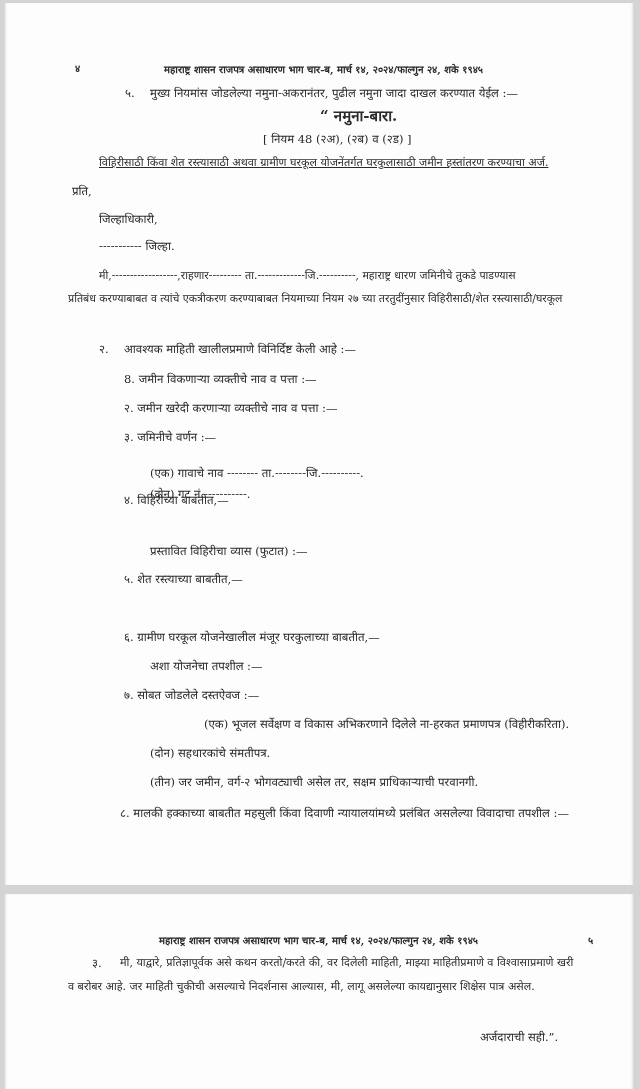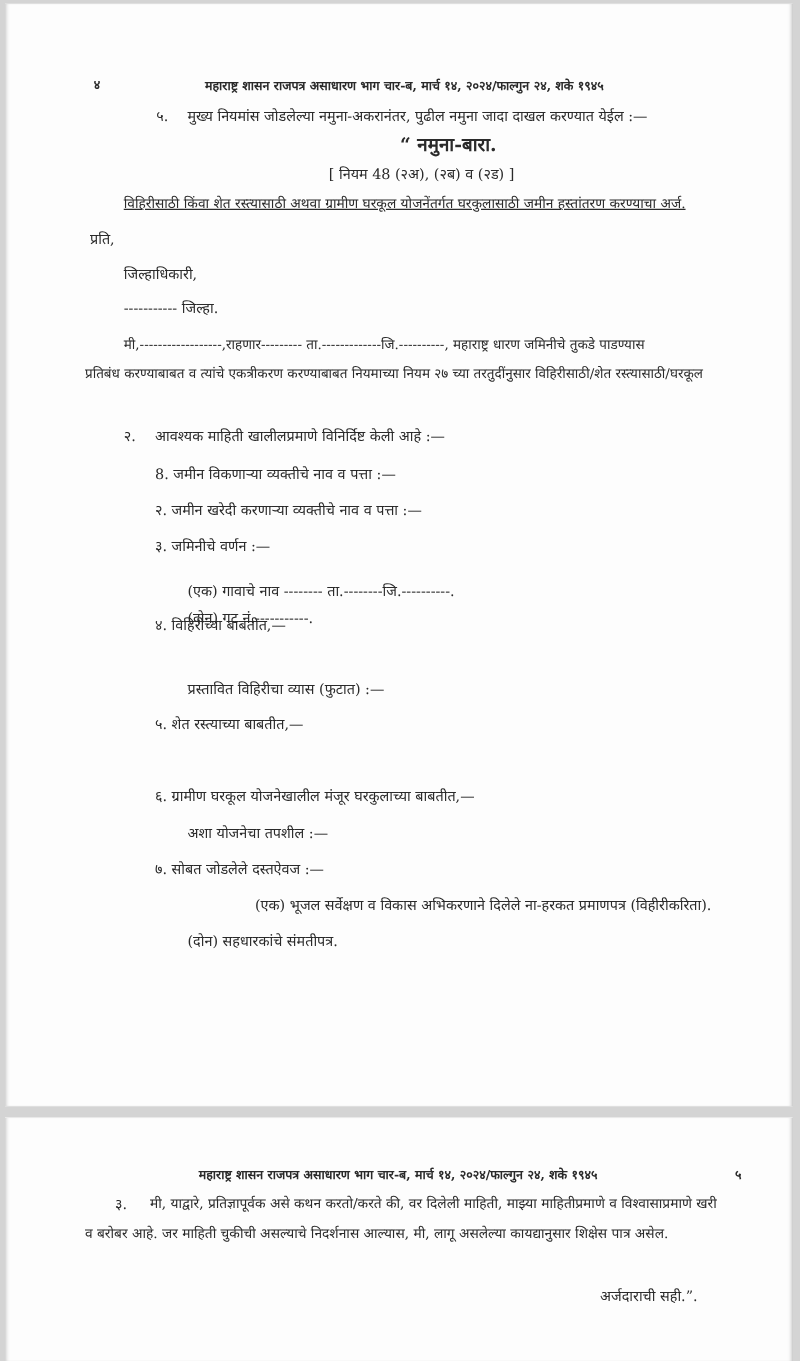--- a/index.html
+++ b/index.html
@@ -55,21 +55,23 @@
   <span class="t" style="left:146px;top:541px;">प्रस्तावित विहिरीचा व्यास (फुटात) :—</span>
 
   <span class="t" style="left:120px;top:569px;">५. शेत रस्त्याच्या बाबतीत,—</span>
 
   <span class="t" style="left:120px;top:627px;">६. ग्रामीण घरकूल योजनेखालील मंजूर घरकुलाच्या बाबतीत,—</span>
   <span class="t" style="left:146px;top:656px;">अशा योजनेचा तपशील :—</span>
 
   <span class="t" style="left:120px;top:685px;">७. सोबत जोडलेले दस्तऐवज :—</span>
   <span class="t" style="left:162px;top:714px;margin-left:38px;">(एक) भूजल सर्वेक्षण व विकास अभिकरणाने दिलेले ना-हरकत प्रमाणपत्र (विहीरीकरिता).</span>
   <span class="t" style="left:146px;top:743px;">(दोन) सहधारकांचे संमतीपत्र.</span>
+  <span class="t" style="left:146px;top:772px;">(तीन) जर जमीन, वर्ग-२ भोगवट्याची असेल तर, सक्षम प्राधिकाऱ्याची परवानगी.</span>
 
+  <span class="t" style="left:116px;top:803px;">८. मालकी हक्काच्या बाबतीत महसुली किंवा दिवाणी न्यायालयांमध्ये प्रलंबित असलेल्या विवादाचा तपशील :—</span>
 </div>
 
 <div class="page" id="page2">
   <span class="t hdr" style="left:155px;top:40px;">महाराष्ट्र शासन राजपत्र असाधारण भाग चार-ब, मार्च १४, २०२४/फाल्गुन २४, शके १९४५</span>
   <span class="t hdr" style="left:584px;top:40px;">५</span>
   <span class="t" style="left:88px;top:62px;">३.</span>
   <span class="t" style="left:64px;top:86px;font-size:11px;">व बरोबर आहे. जर माहिती चुकीची असल्याचे निदर्शनास आल्यास, मी, लागू असलेल्या कायद्यानुसार शिक्षेस पात्र असेल.</span>
   <span class="t" style="left:116px;top:62px;font-size:11px;">मी, याद्वारे, प्रतिज्ञापूर्वक असे कथन करतो/करते की, वर दिलेली माहिती, माझ्या माहितीप्रमाणे व विश्वासाप्रमाणे खरी</span>
   <span class="t" style="left:476px;top:136px;">अर्जदाराची सही.”.</span>
 </div>

